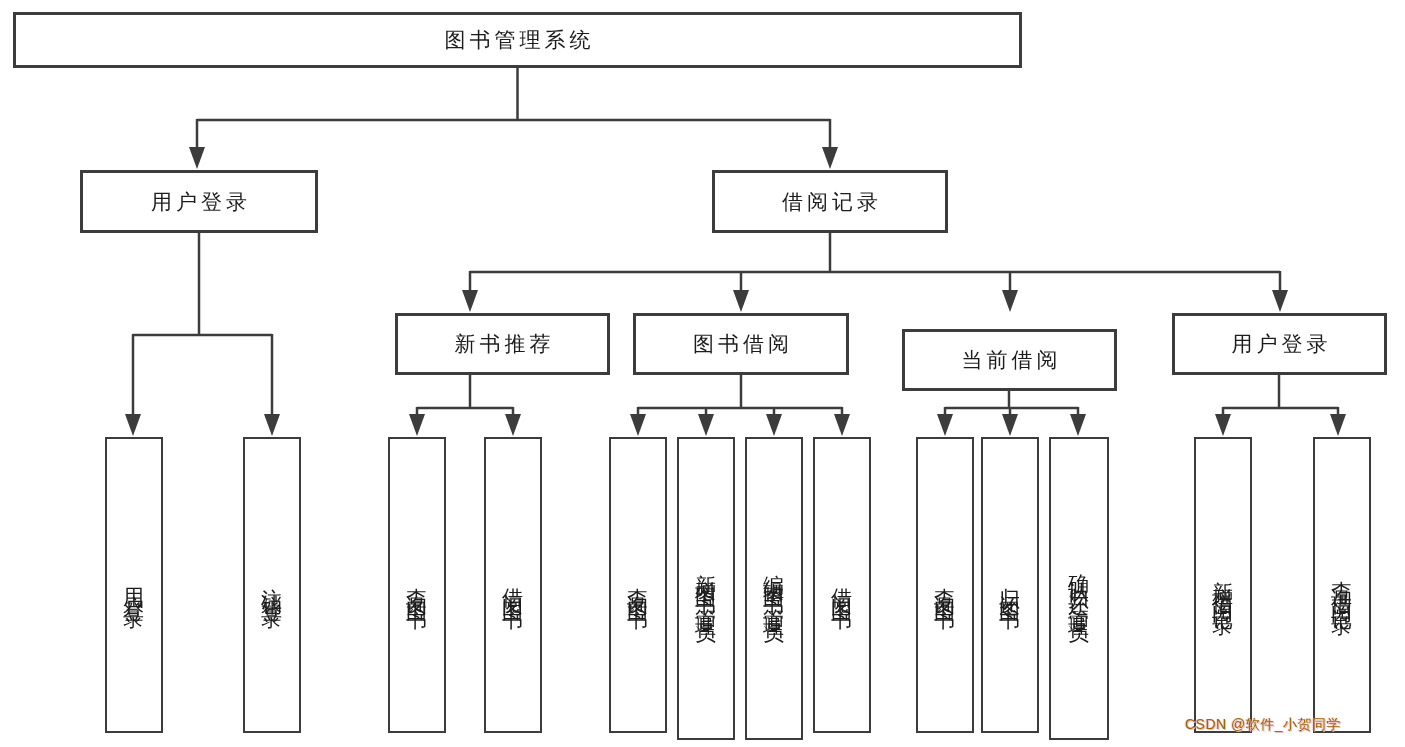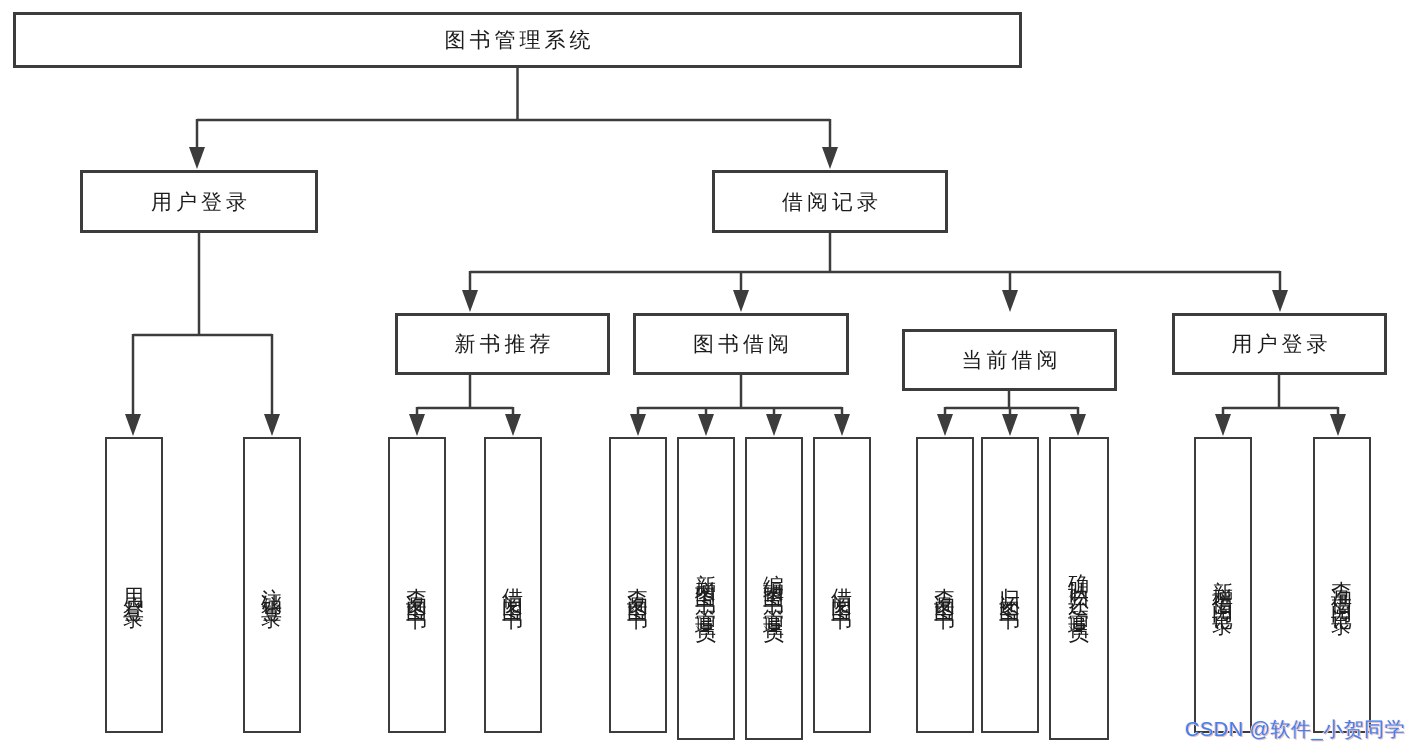--- a/index.html
+++ b/index.html
@@ -55,22 +55,22 @@
     writing-mode: vertical-rl;
     font-size: 21px;
     letter-spacing: 7px;
     color: #1c1c1c;
     line-height: 1;
   }
   .watermark {
     position: absolute;
     left: 1185px;
     top: 716px;
-    font-size: 20px;
-    color: #3b82f6;
+    font-size: 14px;
+    color: #a16207;
     letter-spacing: 0.5px;
     white-space: nowrap;
     text-shadow: 1px 1px 0 #eab9b9, -1px 0 0 #f3d4d4;
   }
 </style>
 </head>
 <body>
 
 <div class="stage">
 

